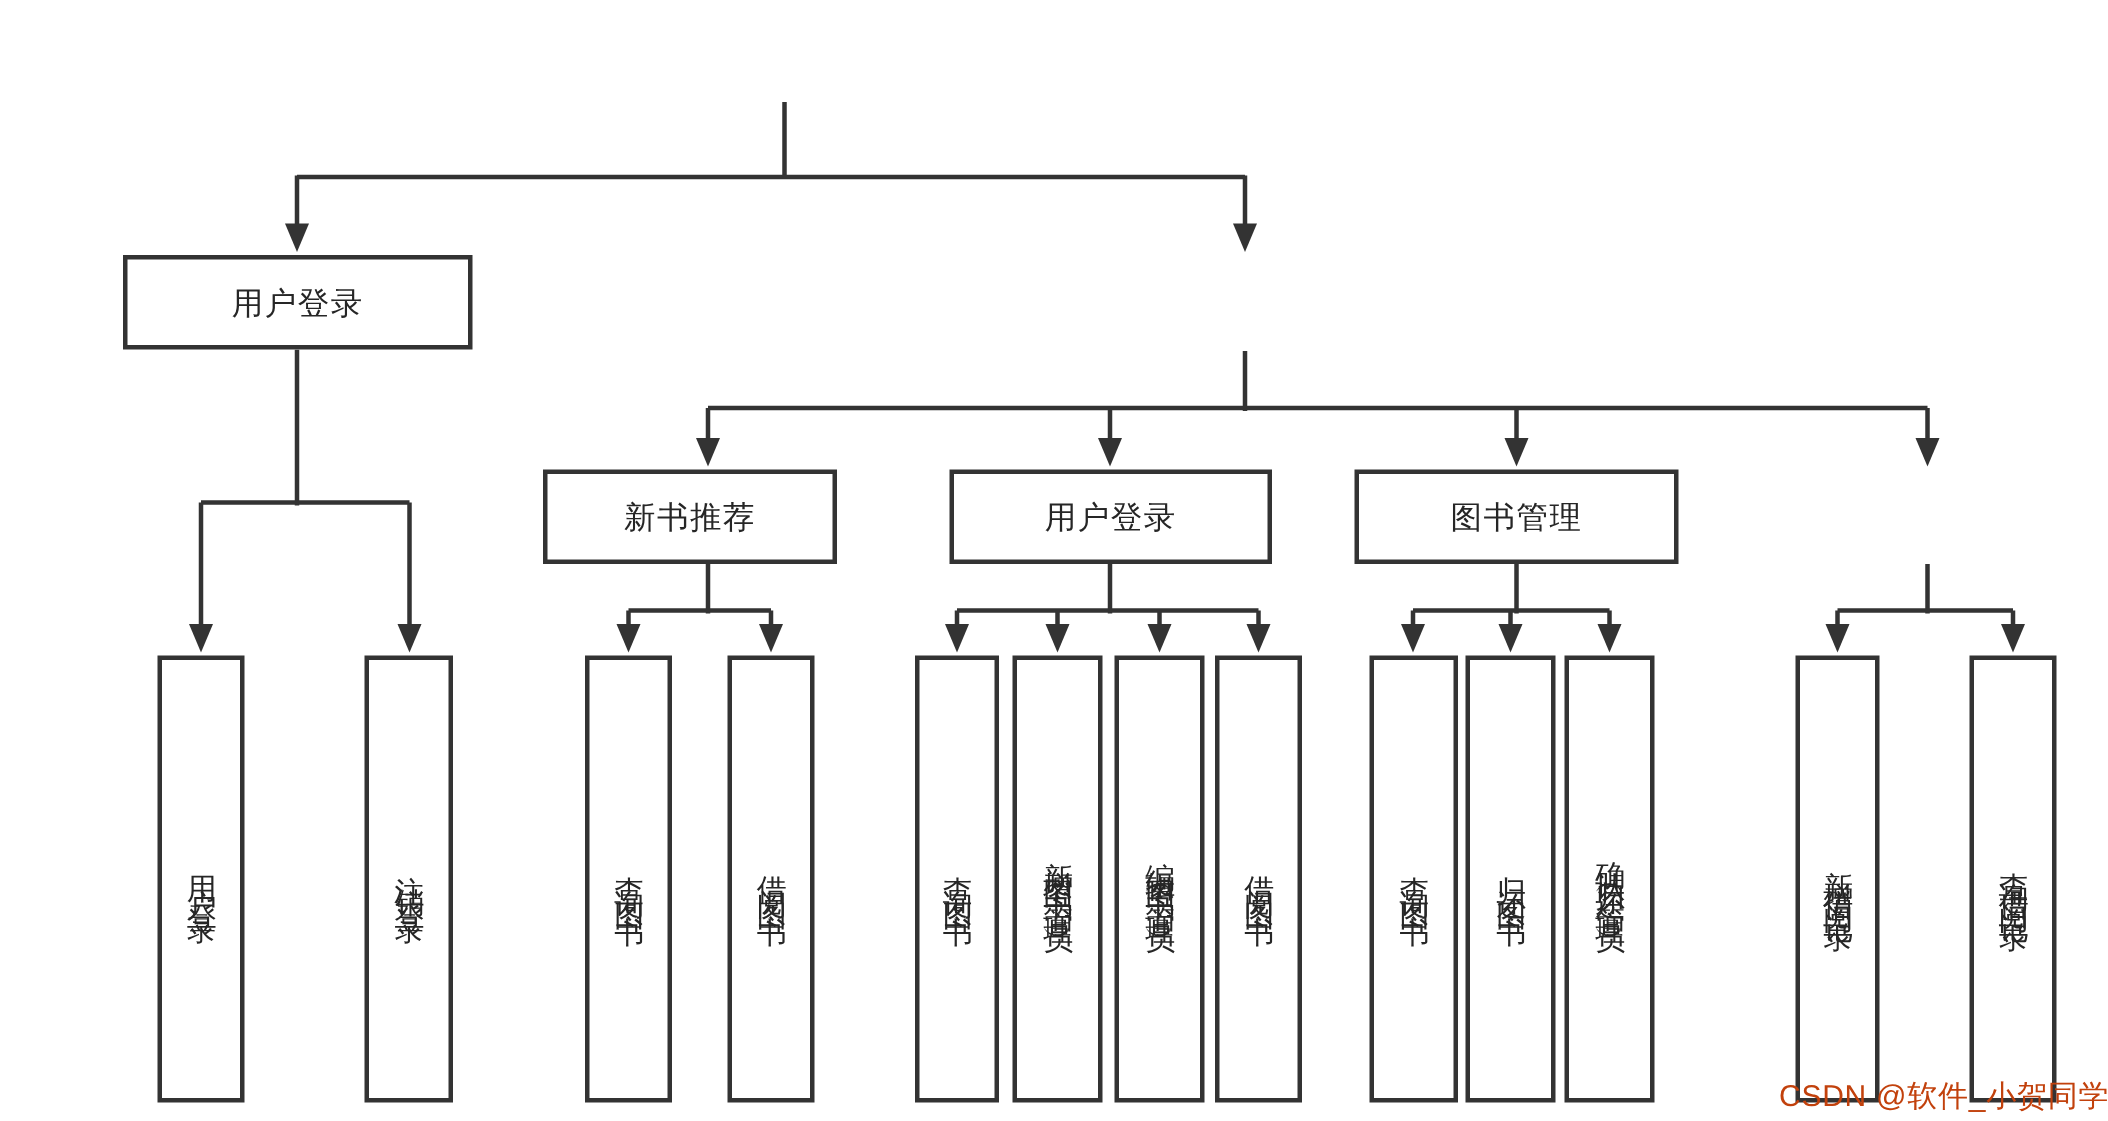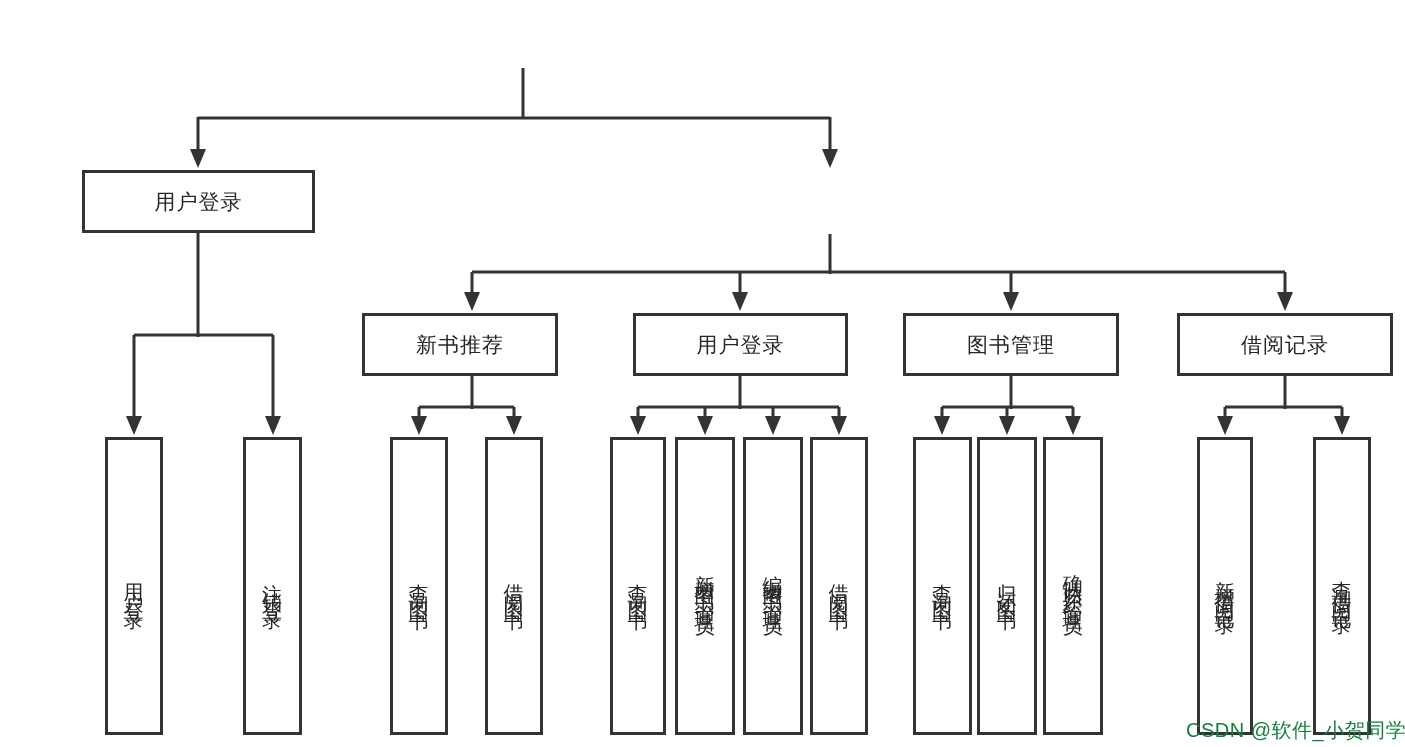--- a/index.html
+++ b/index.html
@@ -36,21 +36,21 @@
     text-orientation: mixed;
     letter-spacing: 9px;
     line-height: 1.1;
     white-space: nowrap;
   }
   .watermark {
     position: absolute;
     left: 1186px;
     top: 717px;
     font-size: 20px;
-    color: #15803d;
+    color: #c2410c;
     letter-spacing: 0.5px;
     white-space: nowrap;
     z-index: 5;
   }
 </style>
 </head>
 <body>
 
 <div class="canvas">
 
@@ -86,21 +86,20 @@
       <polygon points="1342,435 1334,416 1350,416"></polygon>
     </g>
   </svg>
 
 
   <div class="node hnode" style="left:82px; top:170px; width:233px; height:63px;">用户登录</div>
 
   <div class="node hnode" style="left:362px; top:313px; width:196px; height:63px;">新书推荐</div>
   <div class="node hnode" style="left:633px; top:313px; width:215px; height:63px;">用户登录</div>
   <div class="node hnode" style="left:903px; top:313px; width:216px; height:63px;">图书管理</div>
-  <div class="node hnode" style="left:1177px; top:313px; width:216px; height:63px;">借阅记录</div>
 
   <div class="node leaf" style="left:105px; top:437px; width:58px; height:298px;">
     <span class="vtext">用户登录</span>
   </div>
   <div class="node leaf" style="left:243px; top:437px; width:59px; height:298px;">
     <span class="vtext">注销登录</span>
   </div>
 
   <div class="node leaf" style="left:390px; top:437px; width:58px; height:298px;">
     <span class="vtext">查询图书</span>

